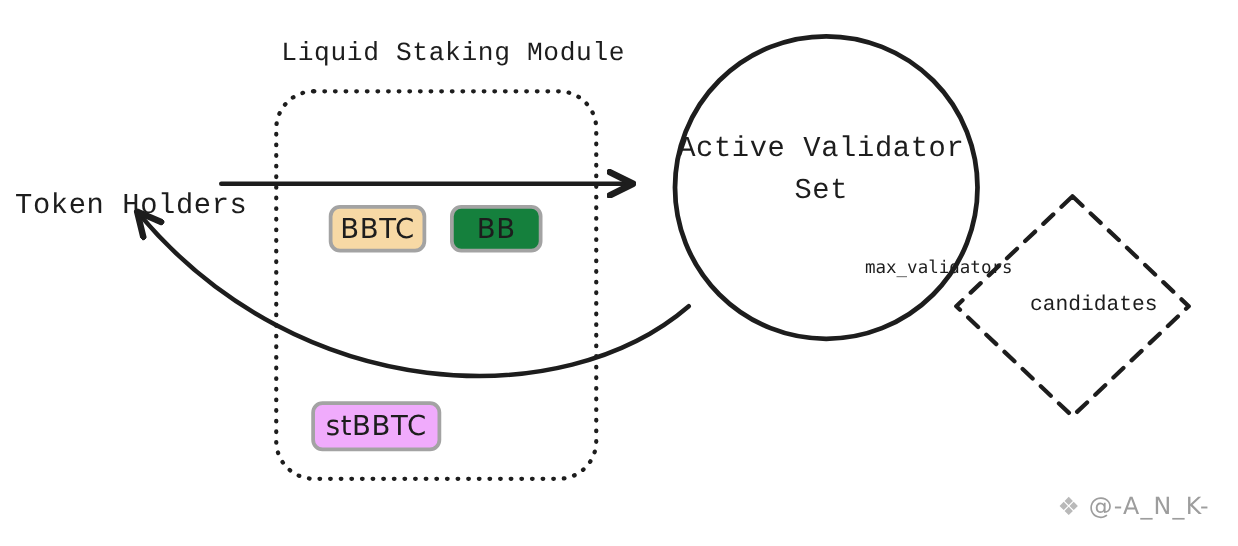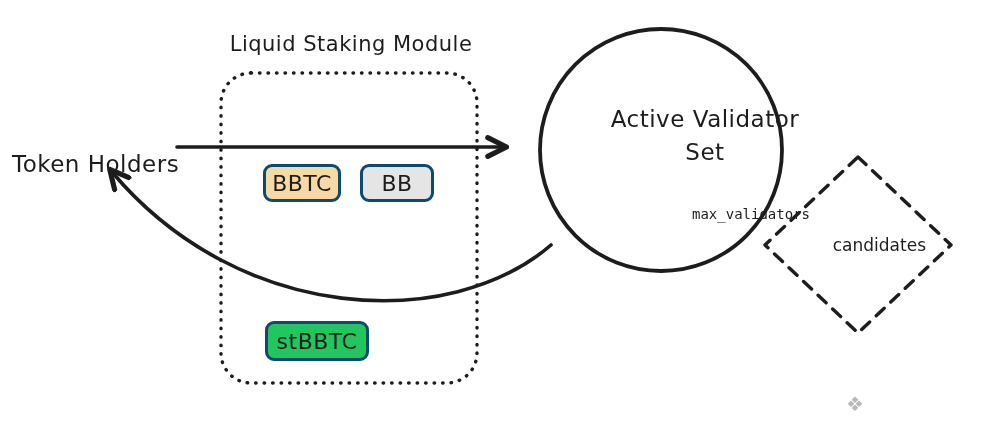--- a/index.html
+++ b/index.html
@@ -20,20 +20,21 @@
     position: absolute;
     left: 0;
     top: 0;
     width: 990px;
     height: 437px;
   }
   .label {
     position: absolute;
     color: #1d1d1d;
     white-space: nowrap;
+    font-family: Liberation Mono, monospace;
   }
   .module-title {
     left: 225px; top: 32px; width: 252px;
     text-align: center;
     font-size: 21px;
     letter-spacing: 0.5px;
   }
   .token-holders {
     left: 12px; top: 151px; width: 168px;
     font-size: 23px;
@@ -42,37 +43,36 @@
   .delegate {
     left: 295px; top: 125px; width: 102px;
     text-align: center;
     font-size: 20px;
   }
   .badge {
     position: absolute;
     display: flex;
     align-items: center;
     justify-content: center;
-    border: 3px solid #0c4a6e;
+    border: 3px solid #a3a3a3;
     border-radius: 9px;
     font-size: 22px;
     letter-spacing: 0.5px;
     box-sizing: border-box;
   }
   .badge-bbtc   { left: 263px; top: 164px; width: 78px;  height: 38px; background: #f7d9a5; }
-  .badge-bb     { left: 360px; top: 164px; width: 74px;  height: 38px; background: #e5e5e5; }
-  .badge-stbbtc { left: 249px; top: 321px; width: 104px; height: 40px; background: #22c55e; margin-left: 16px; }
+  .badge-bb     { left: 360px; top: 164px; width: 74px;  height: 38px; background: #15803d; }
+  .badge-stbbtc { left: 249px; top: 321px; width: 104px; height: 40px; background: #f0abfc; }
   .badge-stbb   { left: 362px; top: 321px; width: 74px;  height: 40px; background: #ddd8d0; }
   .validator-title {
     left: 540px; top: 103px; width: 234px;
     text-align: center;
     font-size: 23px;
     line-height: 1.45;
     letter-spacing: 0.5px;
-    margin-left: 48px;
   }
   .max-validators {
     left: 568px; top: 206px; width: 242px;
     text-align: right;
     font-family: "DejaVu Sans Mono", monospace;
     font-size: 14px;
   }
   .candidates {
     left: 790px; top: 235px; width: 136px;
     text-align: right;
@@ -135,15 +135,16 @@
     <span>Active Validator</span><br>
     <span>Set</span>
   </div>
 
   <div class="label max-validators">max_validators</div>
 
   <div class="label candidates">candidates</div>
 
   <div class="watermark">
     <span class="watermark-icon">❖</span>
+    <span class="watermark-text">@-A_N_K-</span>
   </div>
 
 </div>
 
 </body></html>

